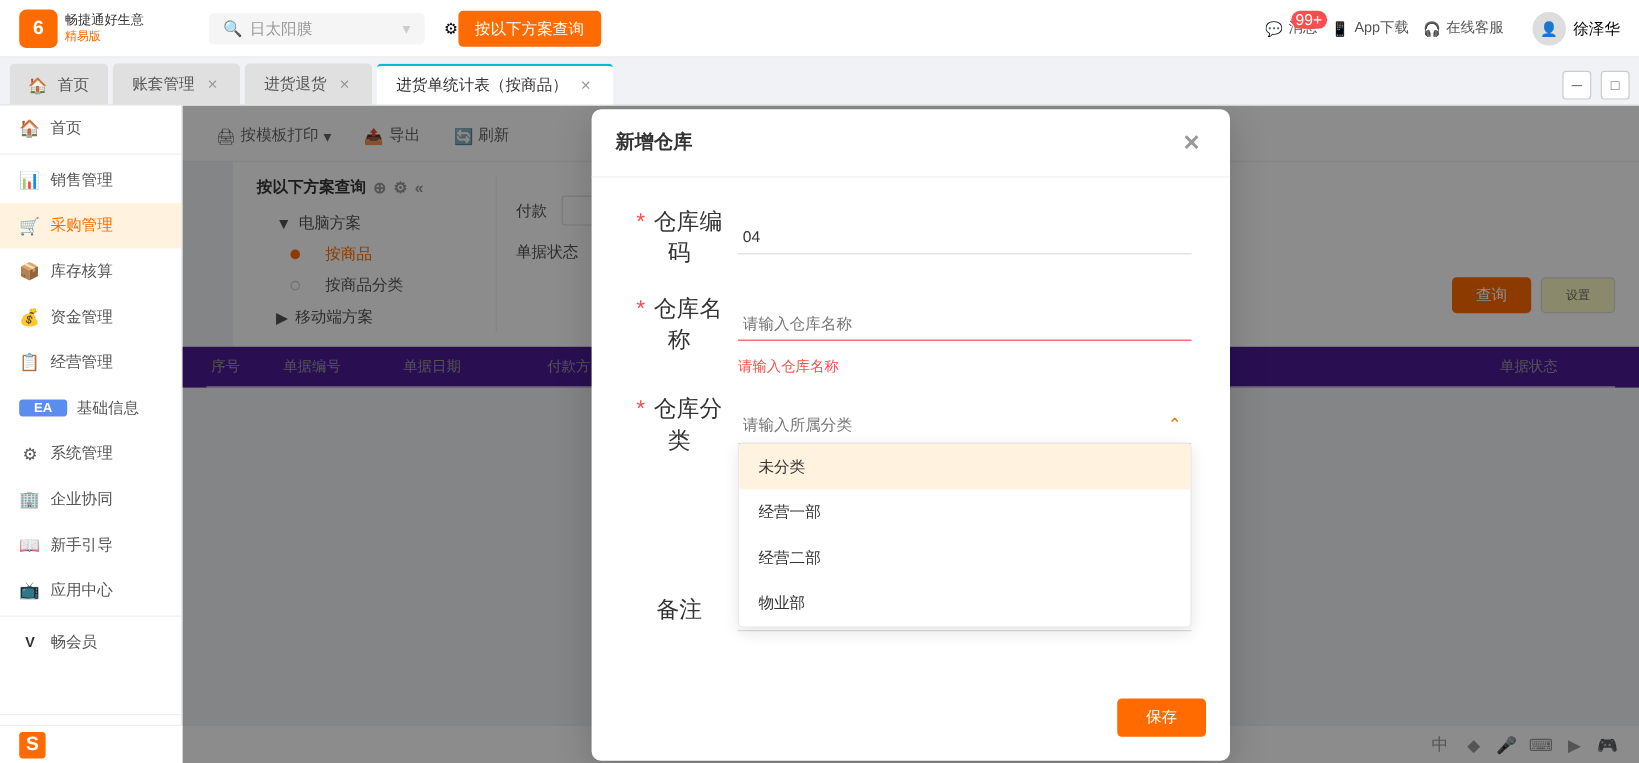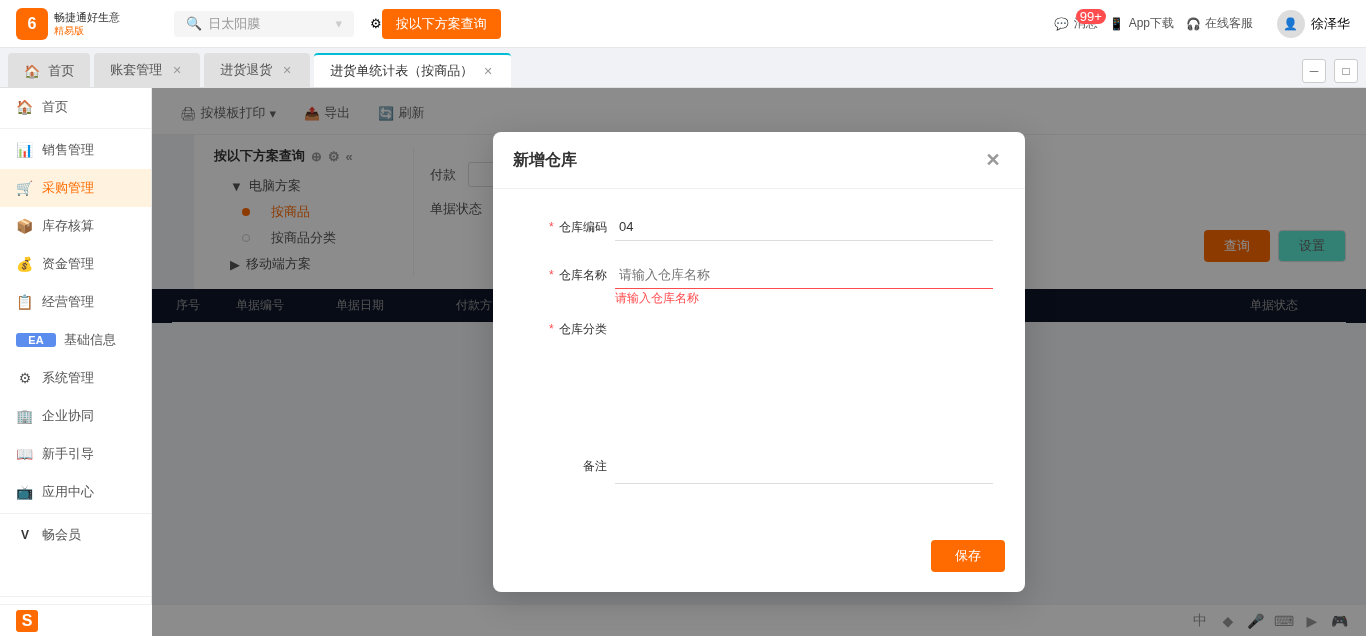--- a/index.html
+++ b/index.html
@@ -224,26 +224,26 @@
     .btn-query {
       background: #ff6b00;
       color: white;
       border: none;
       border-radius: 4px;
       padding: 6px 20px;
       font-size: 13px;
       cursor: pointer;
     }
     .btn-setting {
-      background: #5eead4;
+      background: #fef9c3;
       color: #666;
       border: 1px solid #ddd;
       border-radius: 4px;
       padding: 6px 20px;
-      font-size: 13px;
+      font-size: 10px;
       cursor: pointer;
     }
 
     
     .filter-area {
       display: flex;
       align-items: center;
       padding: 12px 20px;
       background: #fff;
       gap: 16px;
@@ -318,21 +318,21 @@
     .dots-btn {
       color: #aaa;
       cursor: pointer;
       font-size: 16px;
       letter-spacing: 2px;
     }
 
     
     .table-area {
       padding: 0 20px;
-      background: #0f172a;
+      background: #4c1d95;
     }
     .table-header {
       display: grid;
       grid-template-columns: 60px 100px 120px 1fr 100px;
       border-bottom: 1px solid #f0f0f0;
       padding: 8px 0;
     }
     .th { font-size: 12px; color: #999; padding: 0 4px; }
 
     
@@ -408,23 +408,23 @@
       padding: 24px 32px;
     }
     .form-row {
       display: flex;
       align-items: center;
       margin-bottom: 20px;
       position: relative;
     }
     .form-label {
       width: 90px;
-      font-size: 12px;
+      font-size: 19px;
       color: #333;
-      text-align: right;
+      text-align: center;
       padding-right: 8px;
       flex-shrink: 0;
     }
     .required-star {
       color: #ff4d4f;
       margin-right: 2px;
     }
     .form-input {
       flex: 1;
       border: none;
@@ -787,20 +787,31 @@
             </label>
             <input class="form-input error" placeholder="请输入仓库名称" style="">
             <span class="error-msg">请输入仓库名称</span>
           </div>
 
           <div class="form-row" style="position:relative;">
             <label class="form-label">
               <span class="required-star">*</span>
               <span>仓库分类</span>
             </label>
+            <div class="form-select-wrap">
+              <input placeholder="请输入所属分类" style="">
+              <div class="form-select-chevron">⌃</div>
+
+              <div class="dropdown-list">
+                <div class="dropdown-item highlighted">未分类</div>
+                <div class="dropdown-item">经营一部</div>
+                <div class="dropdown-item">经营二部</div>
+                <div class="dropdown-item">物业部</div>
+              </div>
+            </div>
           </div>
 
           <div class="form-row" style="margin-top: 110px;">
             <label class="form-label">备注</label>
             <textarea class="form-textarea" style=""></textarea>
           </div>
         </div>
         <div class="modal-footer">
           <button class="btn-save">保存</button>
         </div>

